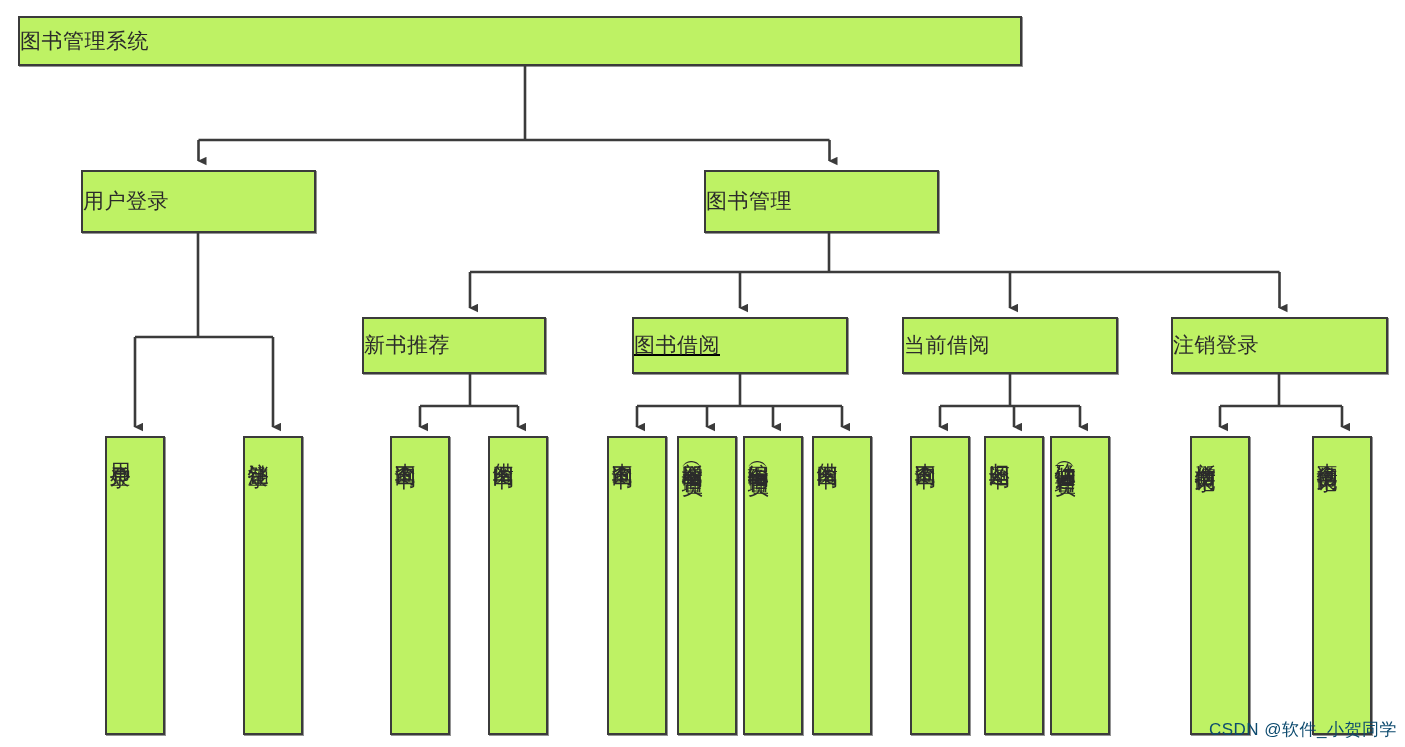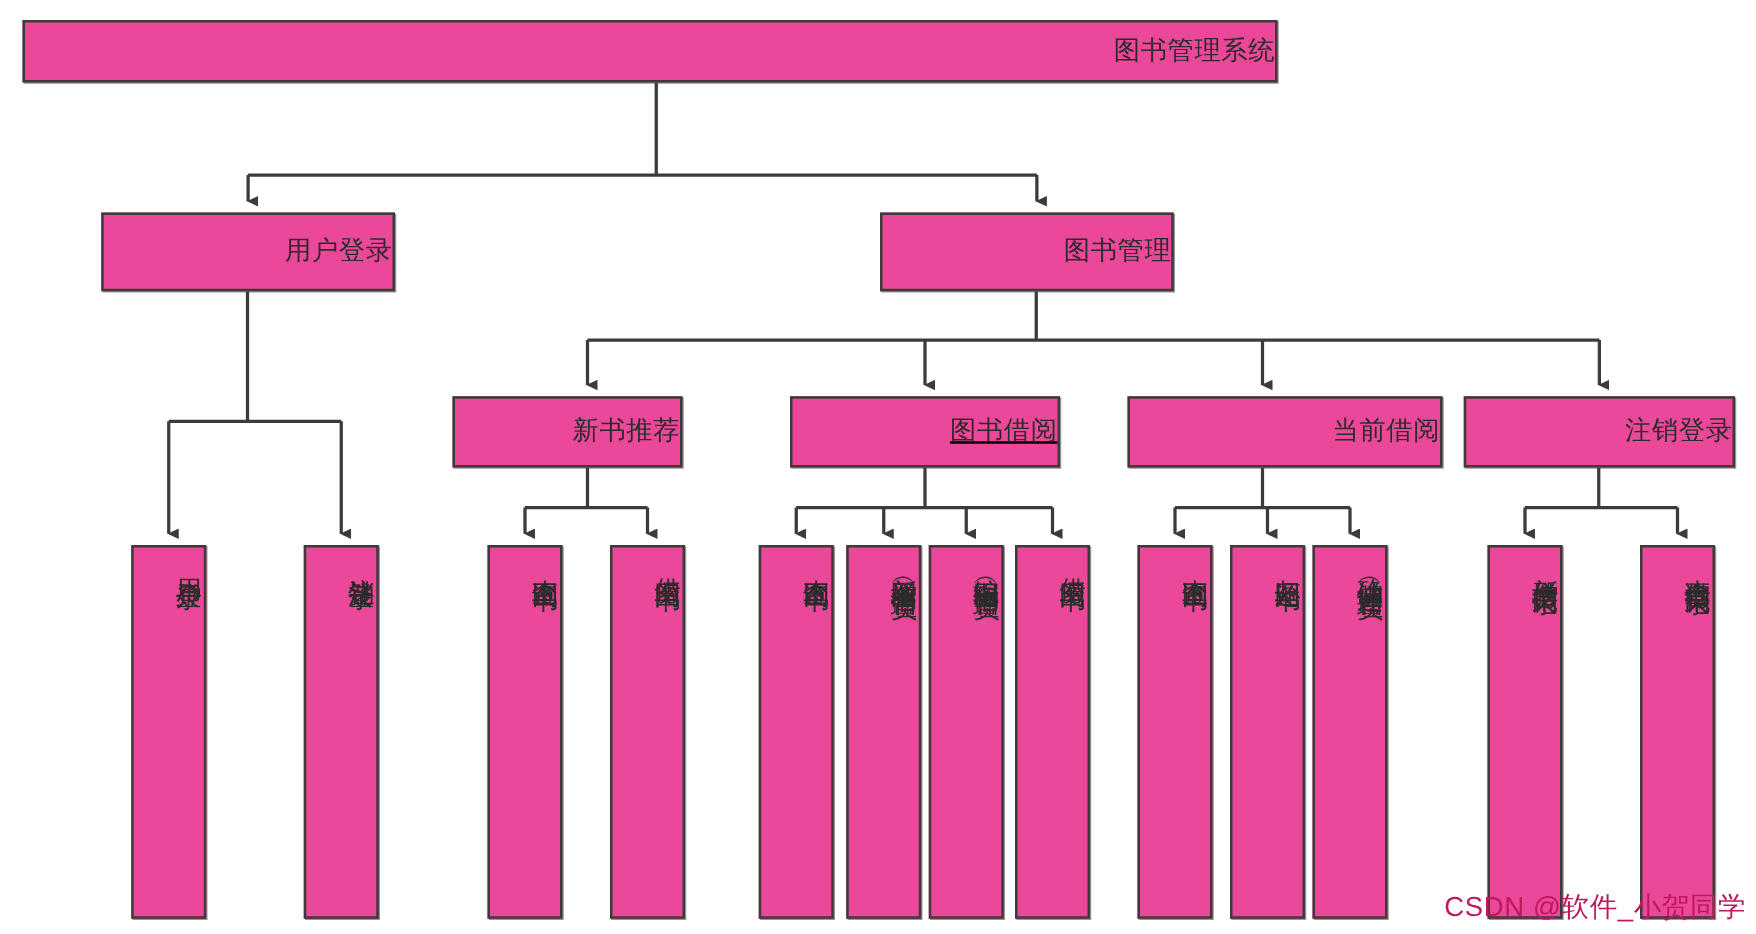--- a/index.html
+++ b/index.html
@@ -23,24 +23,24 @@
     left: 0;
     top: 0;
     width: 1405px;
     height: 747px;
     pointer-events: none;
   }
   .node {
     position: absolute;
     box-sizing: border-box;
     border: 2px solid #3b3b3b;
-    background: #ec4899;
+    background: #bef264;
     display: flex;
     align-items: center;
-    justify-content: flex-end;
+    justify-content: flex-start;
     box-shadow: 1px 1px 0 0 rgba(60,60,60,0.55);
   }
   .node-label {
     color: #2b2b2b;
     font-size: 21px;
     line-height: 1.18;
     letter-spacing: 0.5px;
     white-space: nowrap;
     text-align: center;
   }
@@ -54,22 +54,22 @@
     font-size: 21px;
     line-height: 1.25;
     letter-spacing: 2px;
     white-space: normal;
     max-height: 280px;
   }
   #watermark {
     position: absolute;
     right: 8px;
     bottom: 6px;
-    font-size: 22px;
-    color: #be185d;
+    font-size: 17px;
+    color: #0c4a6e;
     letter-spacing: 0.5px;
     white-space: nowrap;
     user-select: none;
   }
 </style>
 </head>
 <body>
 
 <div id="diagram-root">
 
@@ -125,21 +125,21 @@
       </div>
       <div class="node" style="left: 704px; top: 170px; width: 235px; height: 63px;">
         <span class="node-label">图书管理</span>
       </div>
       <div class="node" style="left: 362px; top: 317px; width: 184px; height: 57px;">
         <span class="node-label">新书推荐</span>
       </div>
       <div class="node" style="left: 632px; top: 317px; width: 216px; height: 57px; text-decoration: underline;">
         <span class="node-label">图书借阅</span>
       </div>
-      <div class="node" style="left: 902px; top: 317px; width: 252px; height: 57px;">
+      <div class="node" style="left: 902px; top: 317px; width: 216px; height: 57px;">
         <span class="node-label">当前借阅</span>
       </div>
       <div class="node" style="left: 1171px; top: 317px; width: 217px; height: 57px;">
         <span class="node-label">注销登录</span>
       </div>
       <div class="node vertical" style="left: 105px; top: 436px; width: 60px; height: 299px;">
         <span class="node-label">用户登录</span>
       </div>
       <div class="node vertical" style="left: 243px; top: 436px; width: 60px; height: 299px;">
         <span class="node-label">注销登录</span>

